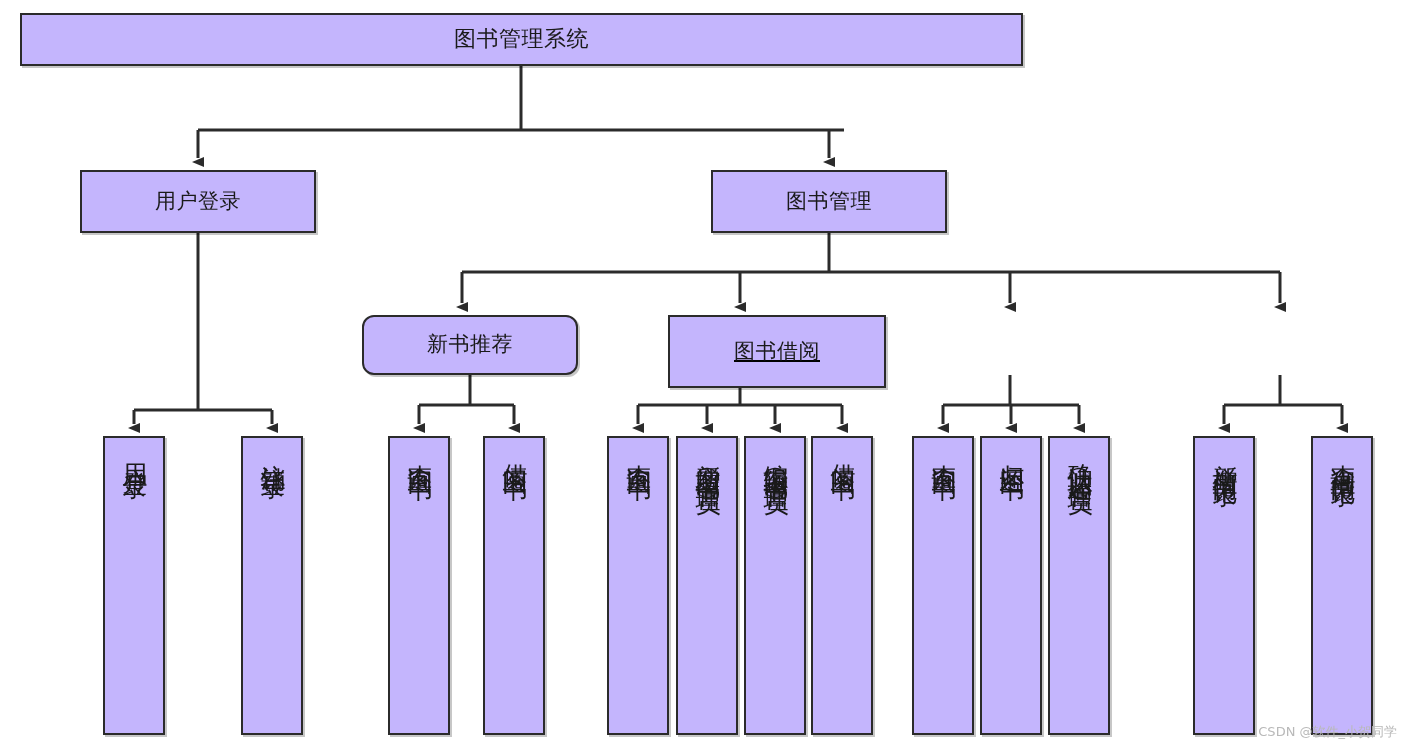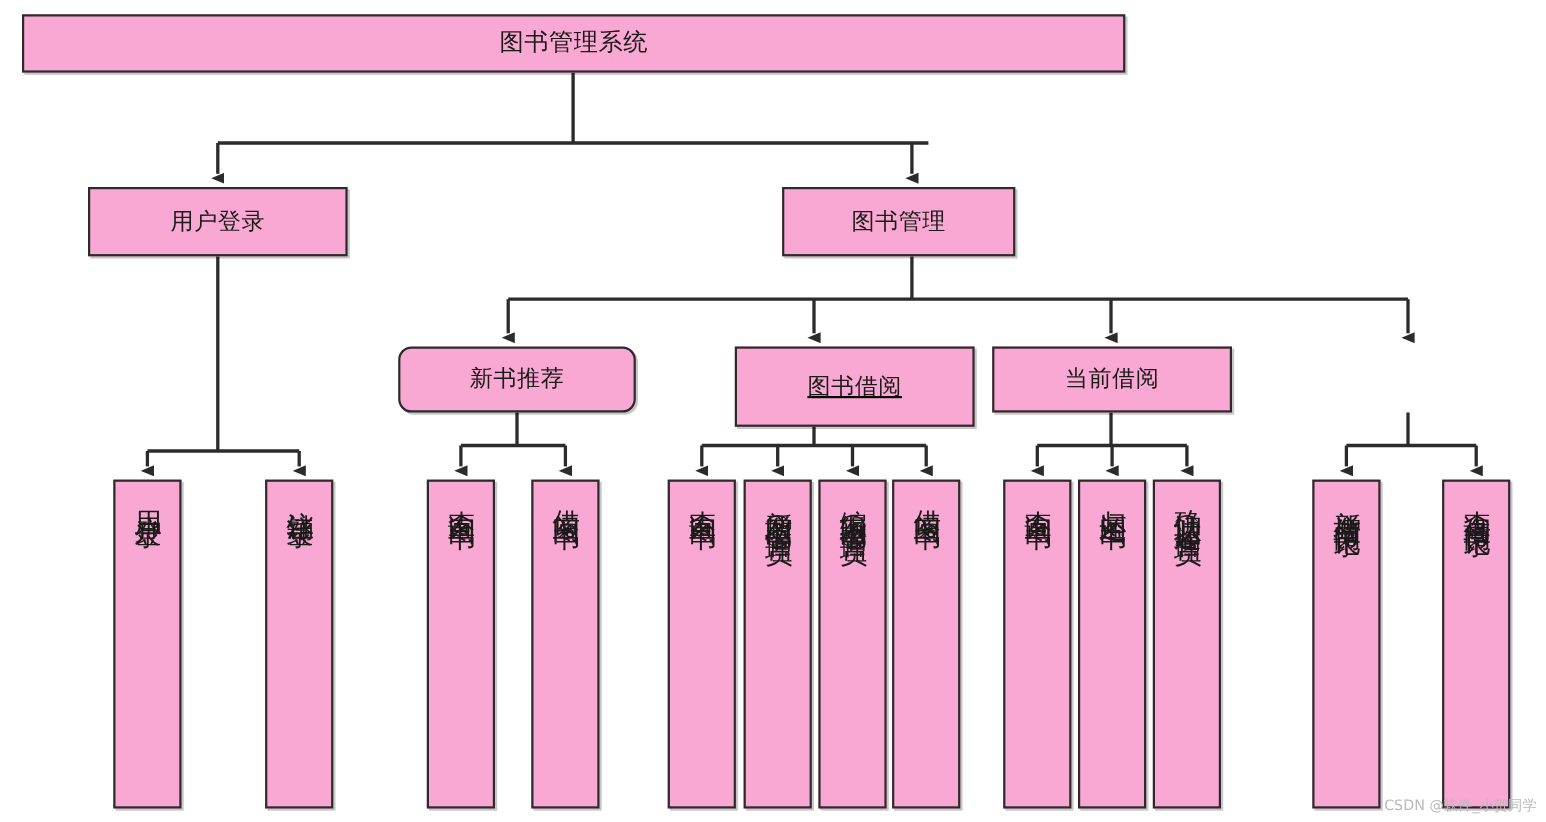--- a/index.html
+++ b/index.html
@@ -20,21 +20,21 @@
   #edges {
     position: absolute;
     left: 0;
     top: 0;
     width: 1405px;
     height: 747px;
   }
   .node {
     position: absolute;
     box-sizing: border-box;
-    background: #f9a8d4;
+    background: #c4b5fd;
     border: 2px solid #2b2b2b;
     display: flex;
     align-items: center;
     justify-content: center;
     box-shadow: 2px 2px 0 rgba(0,0,0,0.22);
     z-index: 2;
   }
   .node .lbl {
     color: #1a1a1a;
     letter-spacing: 0.5px;
@@ -127,32 +127,29 @@
     </g>
   </svg>
 
   <div class="node root h" style="left:20px; top:13px; width:1003px; height:53px;">
     <span class="lbl">图书管理系统</span>
   </div>
 
   <div class="node h" style="left:80px; top:170px; width:236px; height:63px;">
     <span class="lbl">用户登录</span>
   </div>
-  <div class="node h" style="left:711px; top:170px; width:212px; height:63px;">
+  <div class="node h" style="left:711px; top:170px; width:236px; height:63px;">
     <span class="lbl">图书管理</span>
   </div>
 
   <div class="node h" style="left:362px; top:315px; width:216px; height:60px;border-radius:12px;">
     <span class="lbl">新书推荐</span>
   </div>
   <div class="node h" style="left:668px; top:315px; width:218px; height:73px;text-decoration:underline;">
     <span class="lbl">图书借阅</span>
-  </div>
-  <div class="node h" style="left:902px; top:315px; width:218px; height:60px;">
-    <span class="lbl">当前借阅</span>
   </div>
 
   <div class="node v" style="left:103px; top:436px; width:62px; height:299px;">
     <span class="lbl">用户登录</span>
   </div>
   <div class="node v" style="left:241px; top:436px; width:62px; height:299px;">
     <span class="lbl">注销登录</span>
   </div>
 
   <div class="node v" style="left:388px; top:436px; width:62px; height:299px;">

